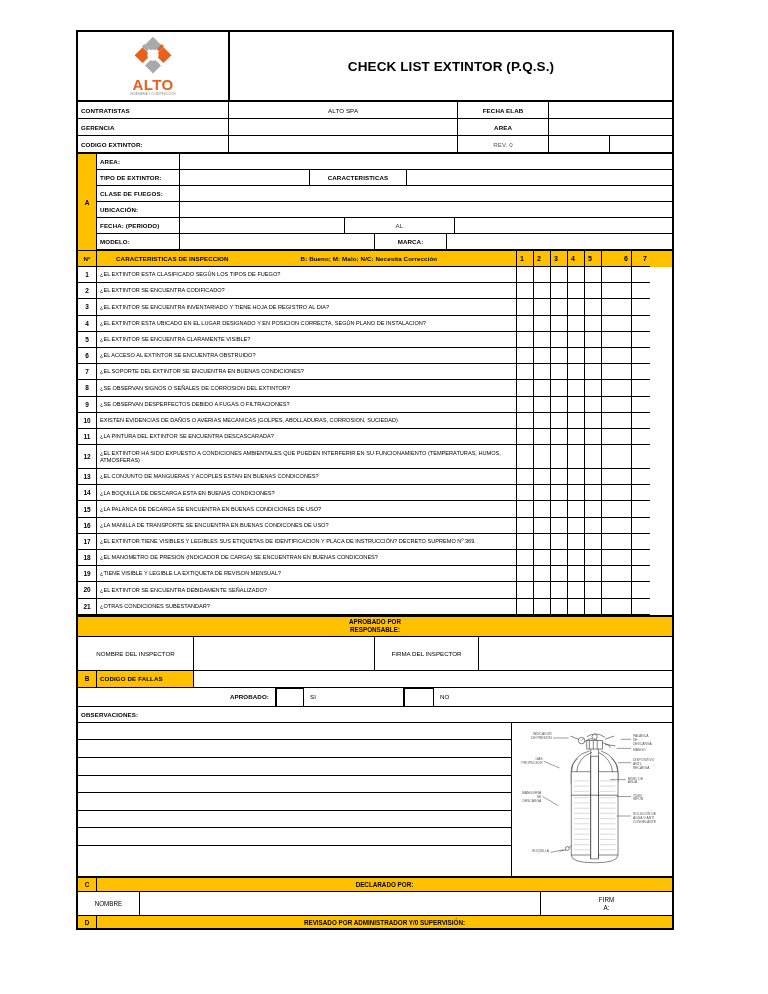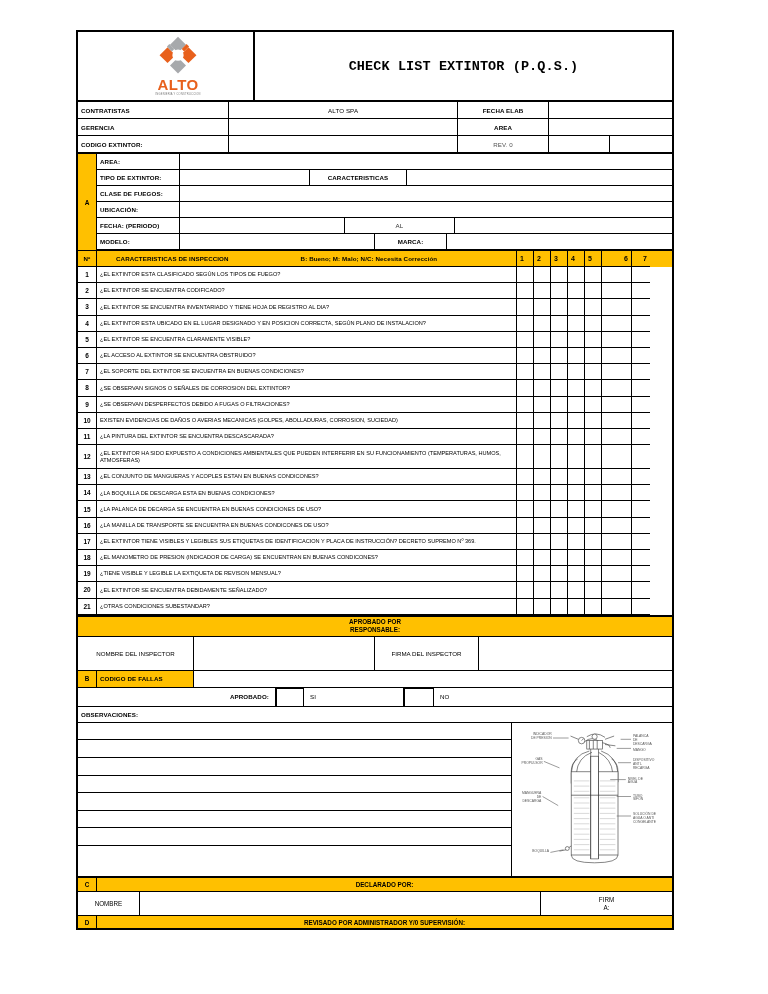--- a/index.html
+++ b/index.html
@@ -32,27 +32,27 @@
   }
   .cell:last-child { border-right: none; }
   .lbl { font-size: 6.2px; font-weight: bold; color: #000; letter-spacing: .1px; }
   .ctr { justify-content: center; text-align: center; }
   .nrm { font-weight: normal; }
 
   
   #hdr { height: 70px; display: flex; border-bottom: 2px solid #000; }
   #logo-cell {
     width: 152px; border-right: 2px solid #000;
-    display: flex; align-items: center; justify-content: center; flex-direction: column; margin-left: 25px;
+    display: flex; align-items: center; justify-content: center; flex-direction: column;
   }
   .logo-wrap { display:flex; flex-direction:column; align-items:center; }
   #logo-mark { width: 46px; height: 40px; }
   #logo-text { font-size: 15px; font-weight: bold; color: #E8601C; letter-spacing: .4px; line-height: 1; margin-top: 1px;}
   #logo-sub { font-size: 2.6px; color: #777; letter-spacing: .25px; margin-top: 1.5px; }
-  #title-cell { flex: 1; display: flex; align-items: center; justify-content: center; font-family: Liberation Mono, monospace; }
+  #title-cell { flex: 1; display: flex; align-items: center; justify-content: center; }
   #title-cell .t { font-size: 13.5px; font-weight: bold; color: #000; letter-spacing: .1px; }
 
   
   .hrow { height: 17px; }
   .c-lbl   { width: 152px; }
   .c-val   { width: 229px; }
   .c-key   { width: 92px; }
   .c-free  { width: 123px; }
   .c-free2 { width: 61px; }
   .c-free3 { width: 62px; }

